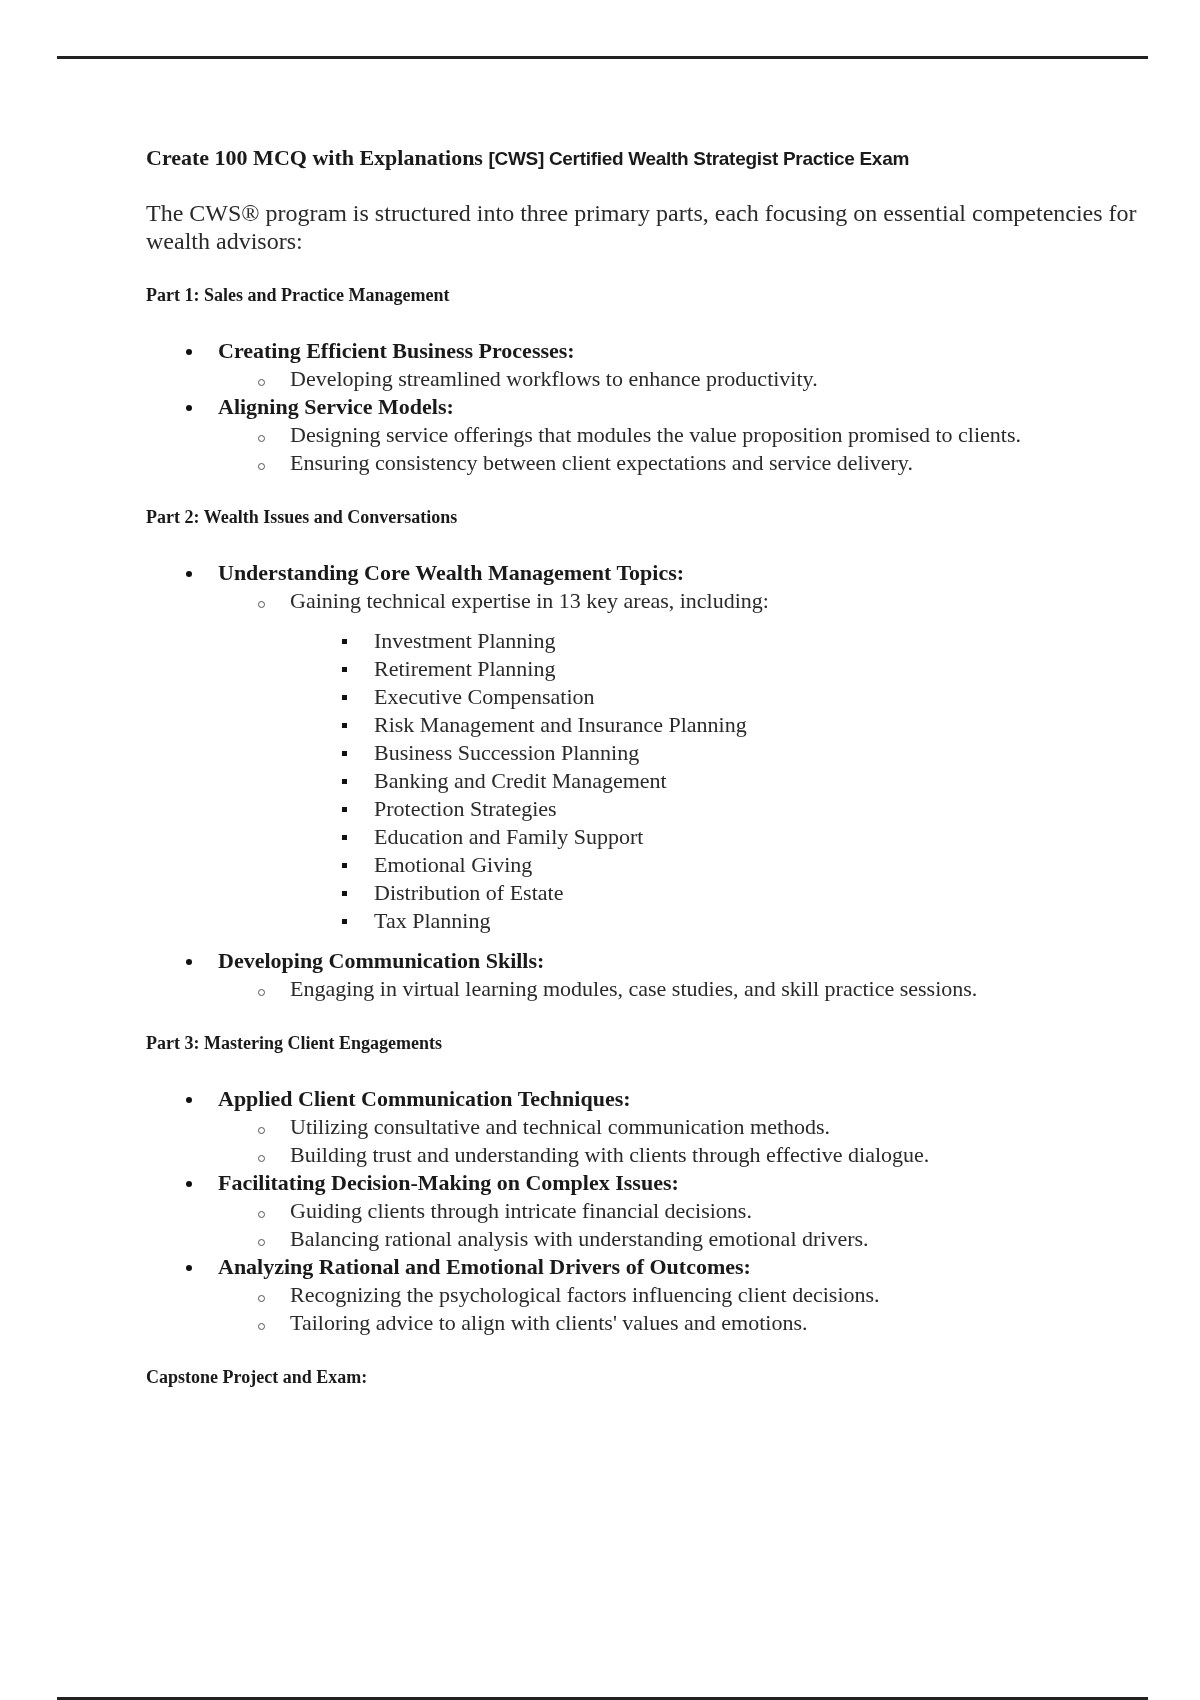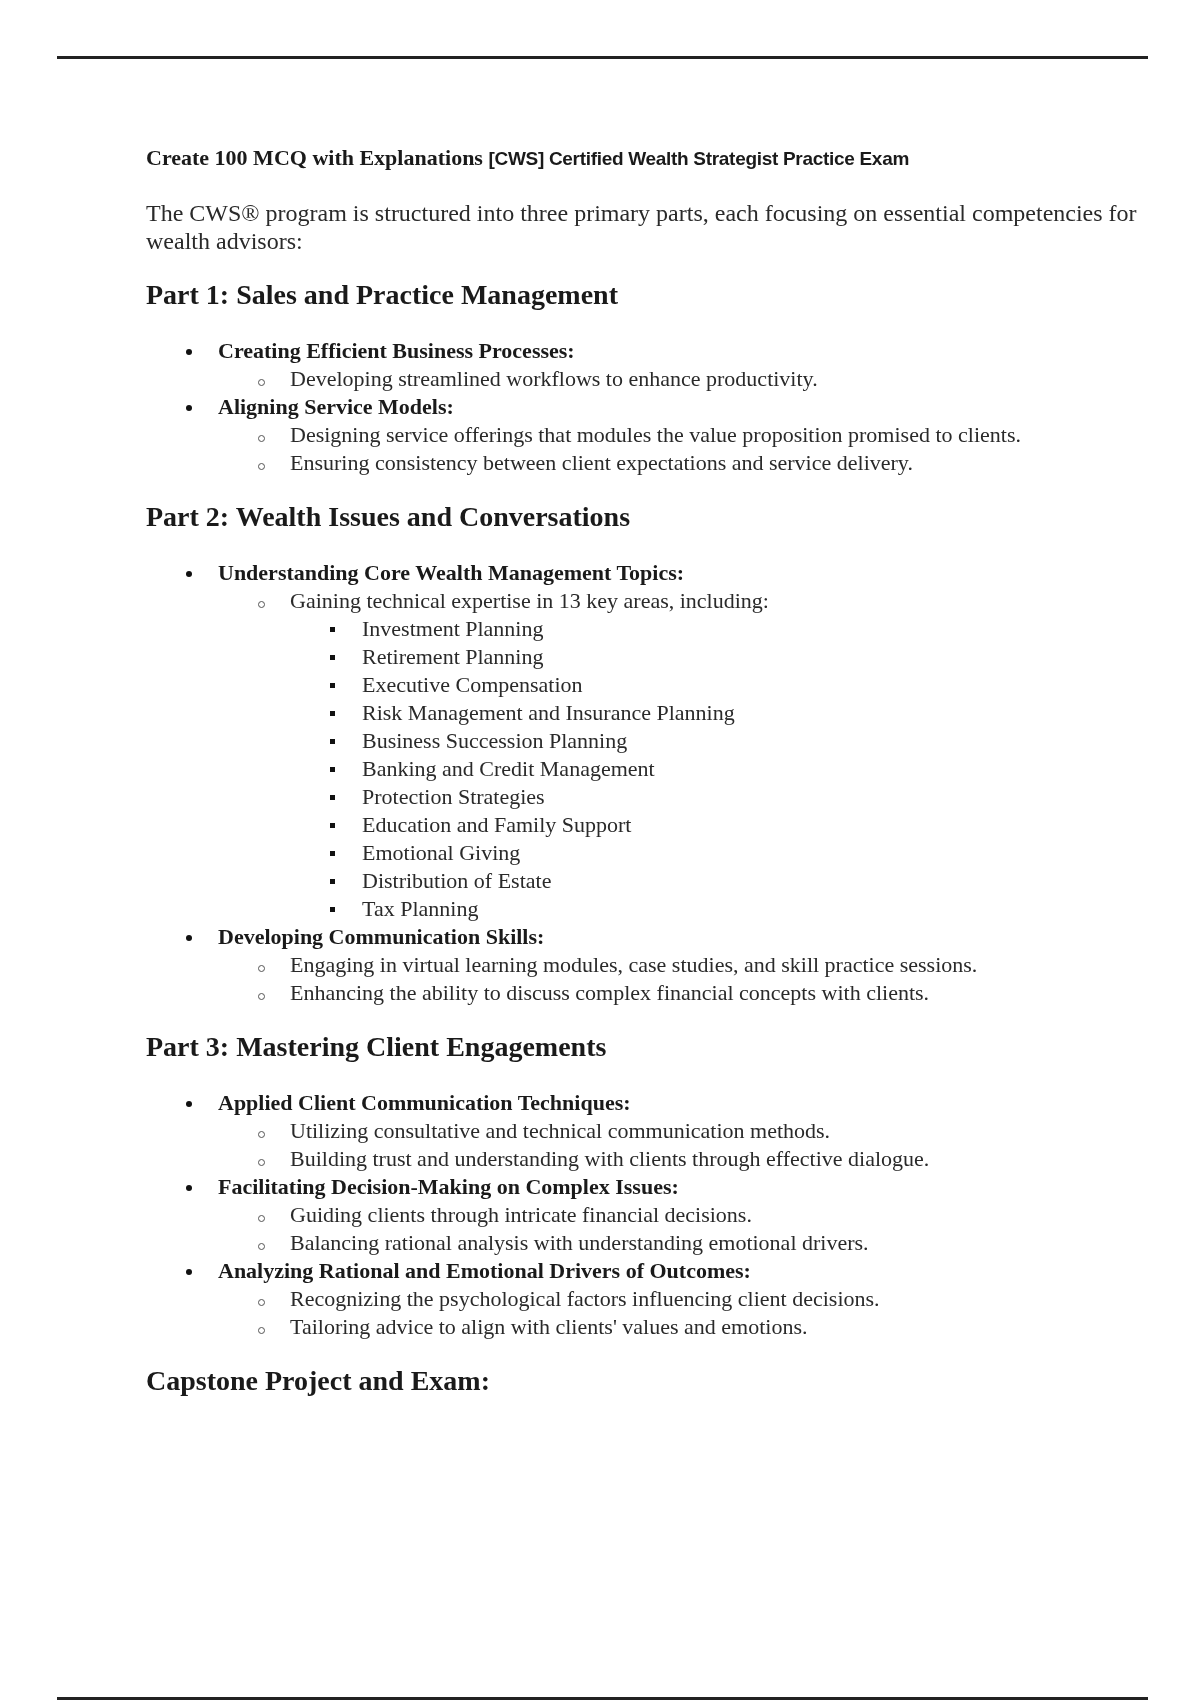--- a/index.html
+++ b/index.html
@@ -45,21 +45,21 @@
       letter-spacing: -0.3px;
       text-align: right;
     }
     .intro {
       font-size: 24px;
       line-height: 28px;
       margin: 26px 0 0 0;
       color: #2a2a2a;
     }
     .part-heading {
-      font-size: 28px;
+      font-size: 18px;
       font-weight: bold;
       line-height: 28px;
       margin: 26px 0 0 0;
     }
     ul.l1 {
       list-style: none;
       margin: 28px 0 0 0;
       padding: 0;
     }
     ul.l1 > li {
@@ -96,21 +96,21 @@
       position: absolute;
       left: 40px;
       top: 14px;
       width: 5px;
       height: 5px;
       border: 1.2px solid #555;
       border-radius: 50%;
     }
     ul.l3 {
       list-style: none;
-      margin: 0;
+      margin: 12px;
       padding: 0;
     }
     ul.l3 > li {
       position: relative;
       padding-left: 72px;
     }
     ul.l3 > li::before {
       content: "";
       position: absolute;
       left: 40px;
@@ -168,21 +168,20 @@
             <li>Distribution of Estate</li>
             <li>Tax Planning</li>
           </ul>
         </li>
       </ul>
     </li>
     <li>
       <span class="l1-label">Developing Communication Skills:</span>
       <ul class="l2">
         <li>Engaging in virtual learning modules, case studies, and skill practice sessions.</li>
-        <li>Enhancing the ability to discuss complex financial concepts with clients.</li>
       </ul>
     </li>
   </ul>
 
   <h2 class="part-heading">Part 3: Mastering Client Engagements</h2>
   <ul class="l1">
     <li>
       <span class="l1-label">Applied Client Communication Techniques:</span>
       <ul class="l2">
         <li>Utilizing consultative and technical communication methods.</li>

